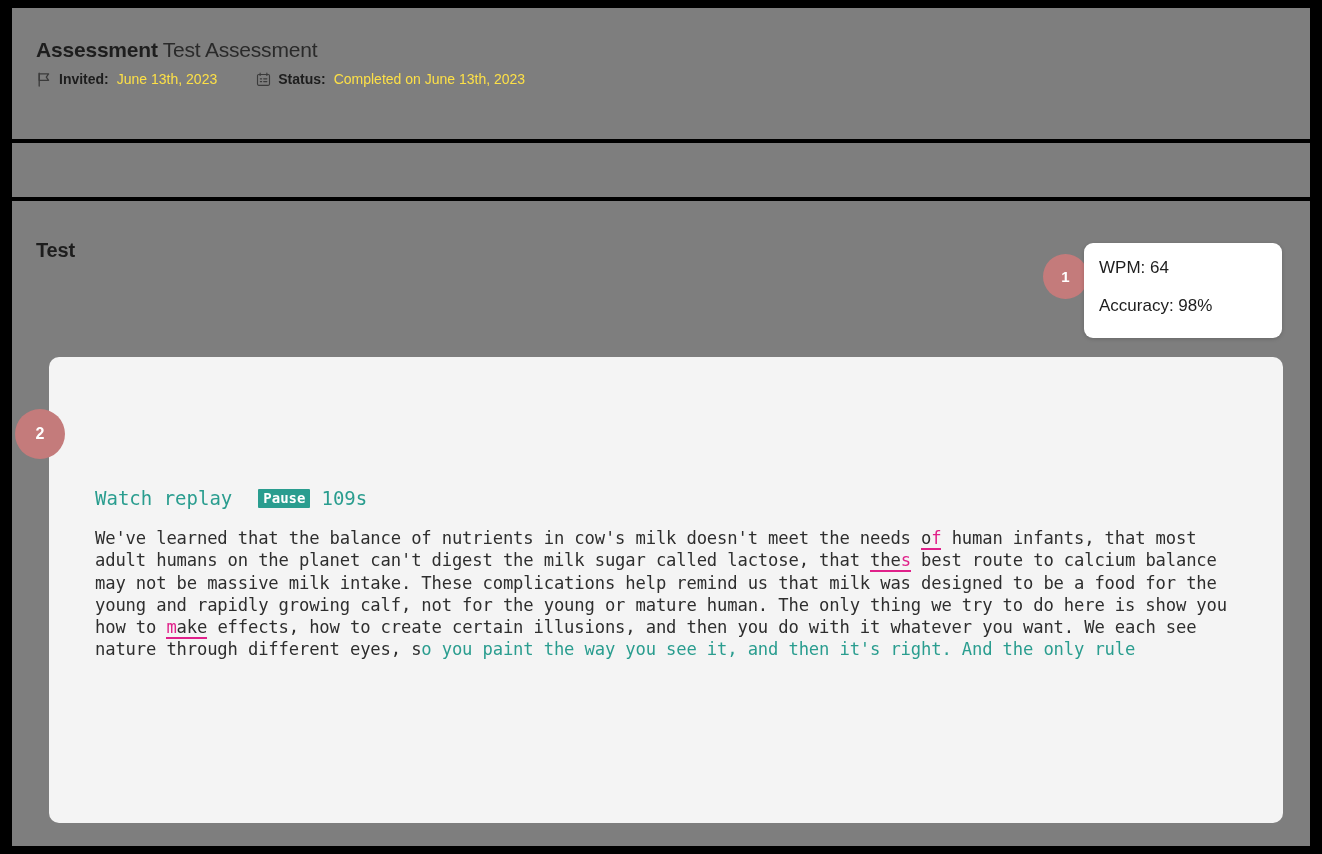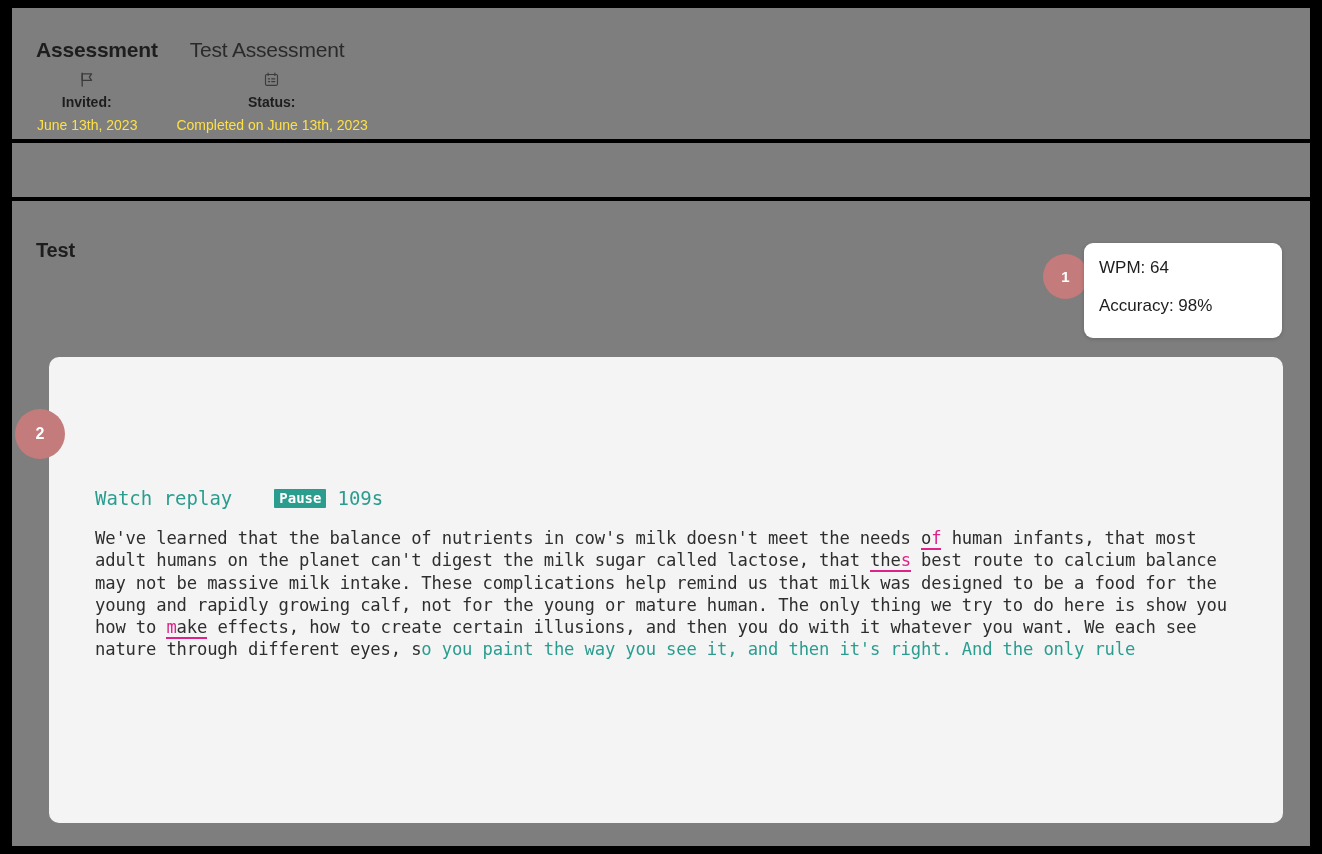--- a/index.html
+++ b/index.html
@@ -39,21 +39,21 @@
   
   #header-inner {
     position: absolute;
     left: 36px;
     top: 38px;
     width: 1200px;
   }
   .title-row {
     display: flex;
     align-items: baseline;
-    gap: 32px;
+    gap: 5px;
     white-space: nowrap;
   }
   .title-strong {
     font-size: 21px;
     font-weight: 700;
     color: #1d1d1d;
     letter-spacing: -0.2px;
   }
   .title-normal {
     font-size: 21px;
@@ -65,21 +65,20 @@
     display: flex;
     align-items: center;
     gap: 8px;
     margin-top: 9px;
     white-space: nowrap;
   }
   .meta-item {
     display: flex;
     align-items: center;
     gap: 7px;
-    flex-direction: column;
   }
   .meta-gap { width: 22px; }
   .meta-label {
     font-size: 14px;
     font-weight: 700;
     color: #1d1d1d;
   }
   .meta-value {
     font-size: 14px;
     font-weight: 400;
@@ -183,21 +182,21 @@
     color: #2a9d8f;
     text-decoration: none;
   }
   #pause-button {
     background: #2a9d8f;
     color: #ffffff;
     font-family: "DejaVu Sans Mono", "Liberation Mono", monospace;
     font-size: 14px;
     font-weight: 700;
     padding: 2px 5px 3px 5px;
-    margin: 0 11px 0 42px;
+    margin: 0 11px 0 26px;
     line-height: 1;
     border: none;
     border-radius: 1px;
     cursor: pointer;
   }
   #elapsed-time { color: #2a9d8f; }
 
   
   #passage {
     position: absolute;

